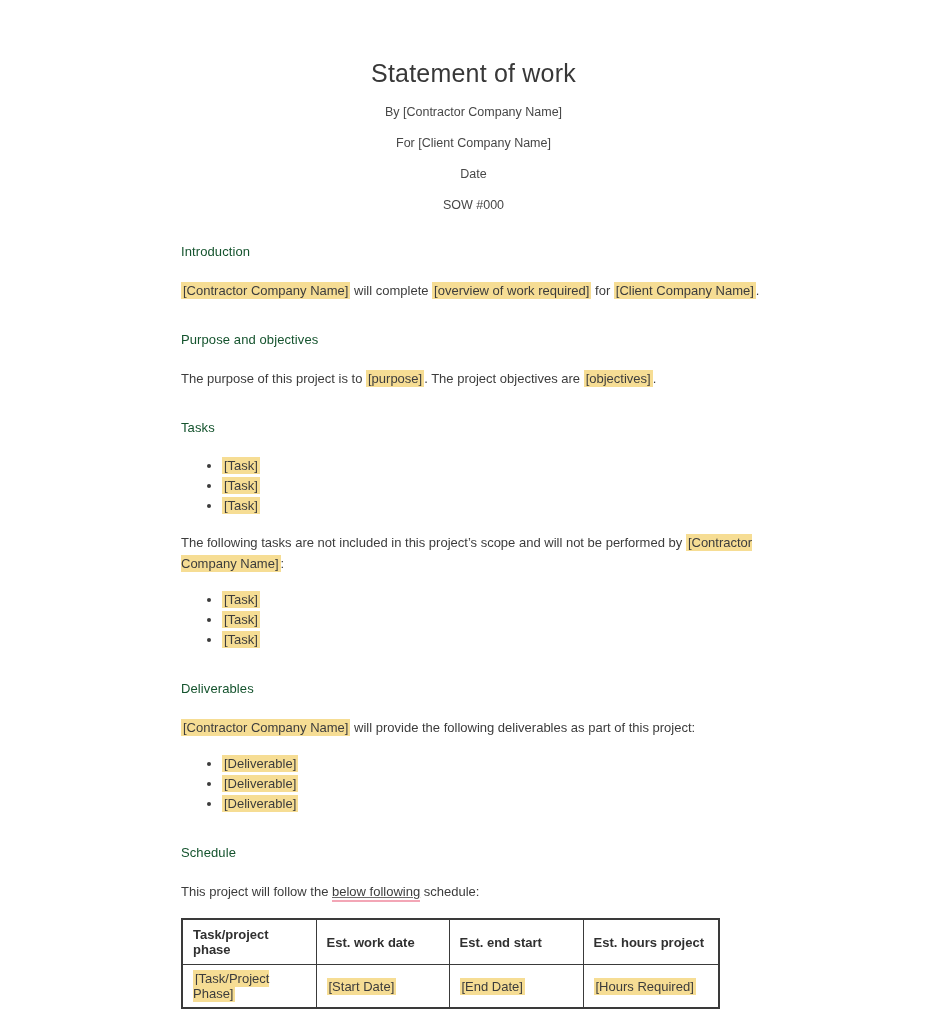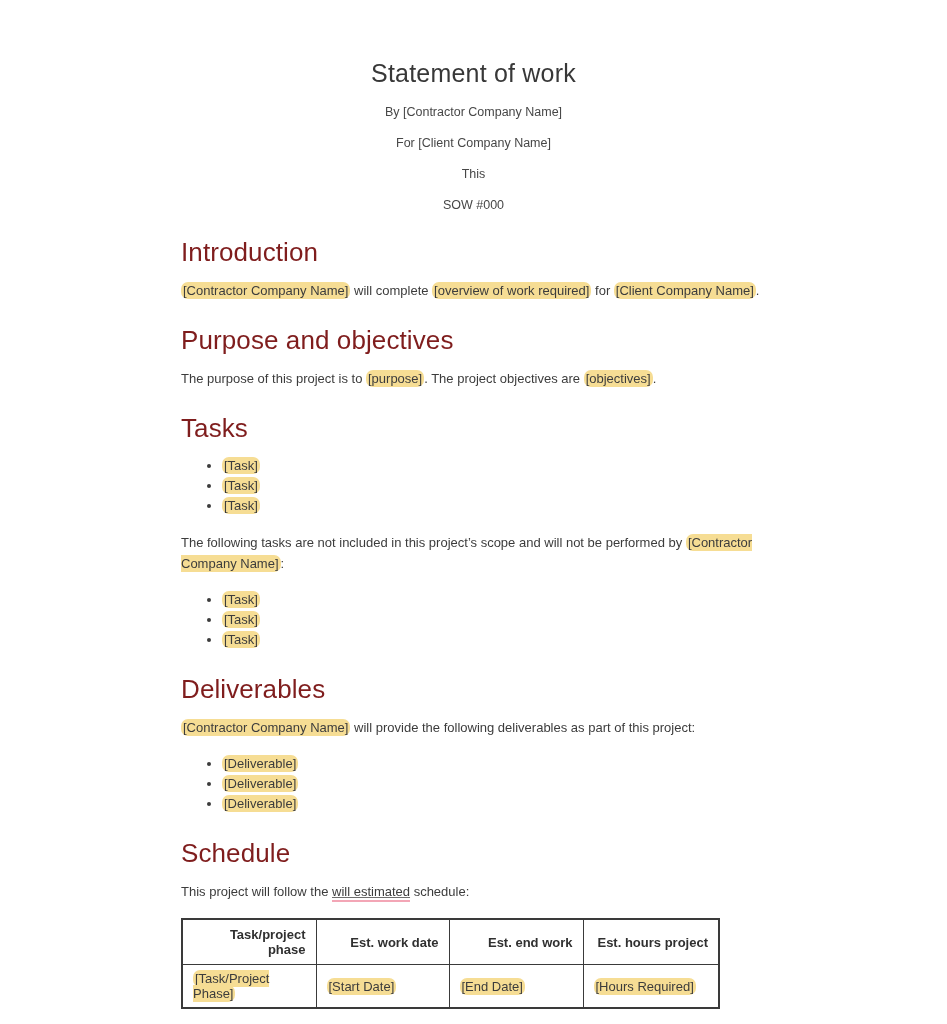--- a/index.html
+++ b/index.html
@@ -34,45 +34,44 @@
     margin: 0 0 17px 0;
     letter-spacing: 0.2px;
   }
   .sub {
     font-size: 12.5px;
     line-height: 15px;
     margin: 0 0 16px 0;
     color: #474747;
   }
   h2.section-heading {
-    font-size: 26px;
+    font-size: 13px;
     line-height: 24px;
     font-weight: 400;
-    color: #7f1d1d;
+    color: #14532d;
     margin: 27px 0 16px 0;
     letter-spacing: 0.1px;
   }
   p.body-text {
     font-size: 13px;
     line-height: 21px;
     margin: 0 0 16px 0;
   }
   ul.placeholder-list {
     margin: 0 0 16px 0;
     padding: 0 0 0 41px;
     list-style: disc;
   }
   ul.placeholder-list li {
     font-size: 13px;
     line-height: 20px;
   }
   .hl {
     background: var(--hl);
     padding: 1px 2px;
-    border-radius: 7px;
   }
   .gu {
     text-decoration: underline;
     text-decoration-thickness: 1px;
     text-decoration-color: #6e6e6e;
     border-bottom: 2px solid var(--gu);
     padding-bottom: 1px;
   }
   table.schedule-table {
     border-collapse: collapse;
@@ -85,36 +84,35 @@
   table.schedule-table td {
     border: 1.5px solid var(--border);
     font-size: 13px;
     text-align: left;
     vertical-align: middle;
   }
   table.schedule-table th {
     font-weight: 700;
     color: #303030;
     padding: 7px 10px;
-    text-align: right;
   }
   table.schedule-table td {
     padding: 6px 10px;
   }
 </style>
 </head>
 <body>
 
 <div class="doc">
 
   <div class="doc-header">
     <h1 class="doc-title">Statement of work</h1>
     <p class="sub">By [Contractor Company Name]</p>
     <p class="sub">For [Client Company Name]</p>
-    <p class="sub">This</p>
+    <p class="sub">Date</p>
     <p class="sub">SOW #000</p>
   </div>
 
   <h2 class="section-heading">Introduction</h2>
   <p class="body-text"><span class="hl">[Contractor Company Name]</span><span> will complete </span><span class="hl">[overview of work required]</span><span> for </span><span class="hl">[Client Company Name]</span><span>.</span></p>
 
   <h2 class="section-heading">Purpose and objectives</h2>
   <p class="body-text"><span>The purpose of this project is to </span><span class="hl">[purpose]</span><span>. The project objectives are </span><span class="hl">[objectives]</span><span>.</span></p>
 
   <h2 class="section-heading">Tasks</h2>
@@ -132,34 +130,34 @@
 
   <h2 class="section-heading">Deliverables</h2>
   <p class="body-text"><span class="hl">[Contractor Company Name]</span><span> will provide the following deliverables as part of this project:</span></p>
   <ul class="placeholder-list">
     <li><span class="hl">[Deliverable]</span></li>
     <li><span class="hl">[Deliverable]</span></li>
     <li><span class="hl">[Deliverable]</span></li>
   </ul>
 
   <h2 class="section-heading">Schedule</h2>
-  <p class="body-text"><span>This project will follow the </span><span class="gu">will estimated</span><span> schedule:</span></p>
+  <p class="body-text"><span>This project will follow the </span><span class="gu">below following</span><span> schedule:</span></p>
 
   <table class="schedule-table">
     <colgroup>
       <col style="width:134px">
         <col style="width:133px">
         <col style="width:134px">
         <col style="width:136px">
     </colgroup>
     <thead>
       <tr>
         <th>Task/project phase</th>
         <th>Est. work date</th>
-        <th>Est. end work</th>
+        <th>Est. end start</th>
         <th>Est. hours project</th>
       </tr>
     </thead>
     <tbody>
       <tr>
         <td><span class="hl">[Task/Project Phase]</span></td>
         <td><span class="hl">[Start Date]</span></td>
         <td><span class="hl">[End Date]</span></td>
         <td><span class="hl">[Hours Required]</span></td>
       </tr>

